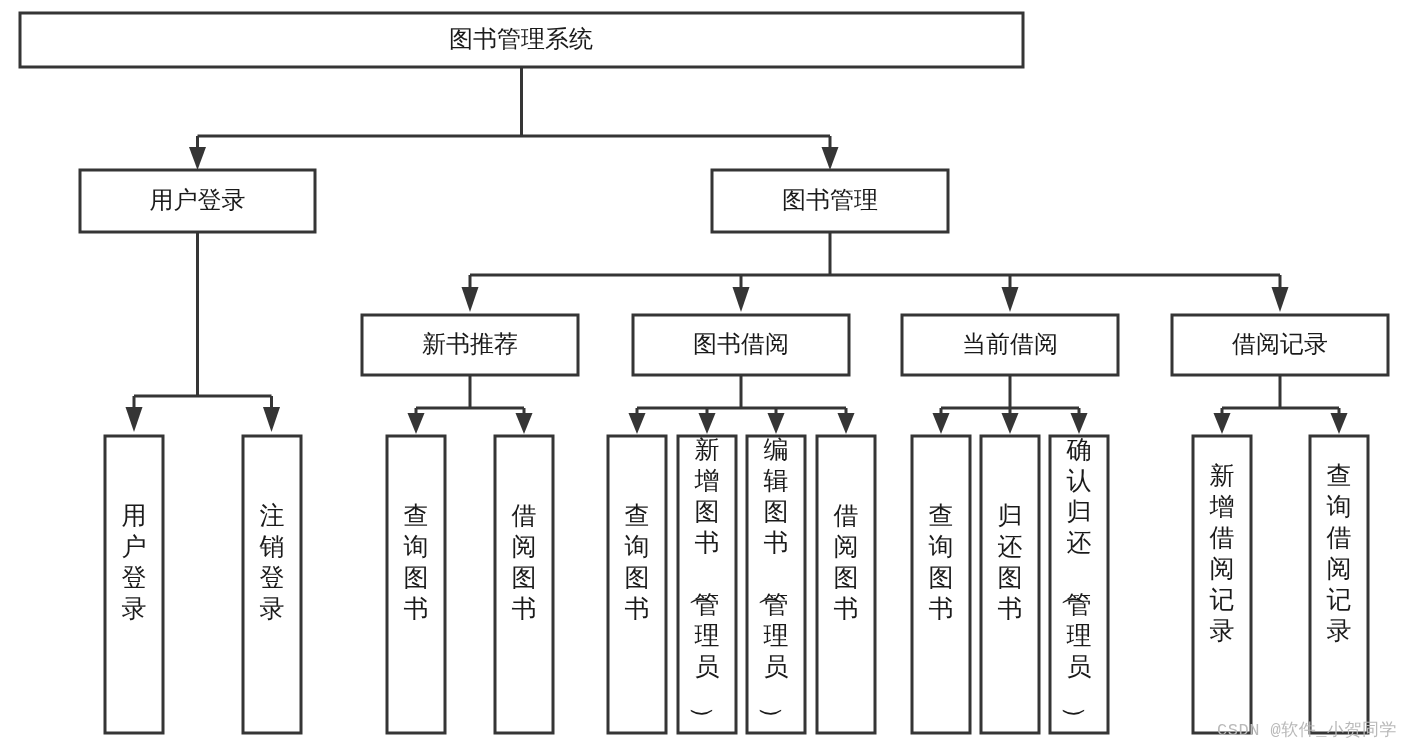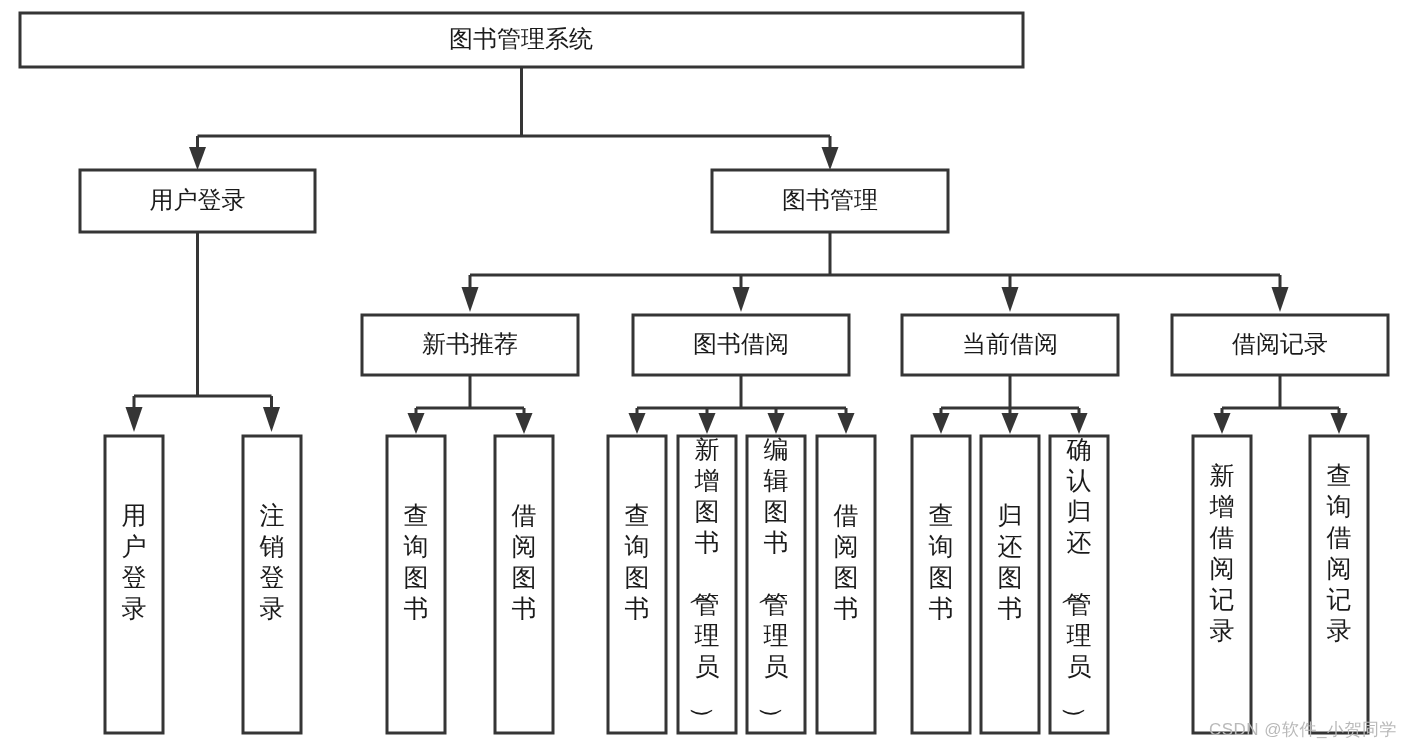--- a/index.html
+++ b/index.html
@@ -51,21 +51,21 @@
   .node-label-vertical {
     fill: #1a1a1a;
     font-family: "Liberation Sans", "DejaVu Sans", sans-serif;
     font-size: 25px;
     text-anchor: middle;
   }
   .watermark {
     position: absolute;
     right: 8px;
     bottom: 6px;
-    font-family: Liberation Sans, sans-serif;
+    font-family: Liberation Mono, monospace;
     font-size: 17px;
     color: #b9b9b9;
     letter-spacing: 0.5px;
     white-space: nowrap;
     pointer-events: none;
   }
 </style>
 </head>
 <body>
 

